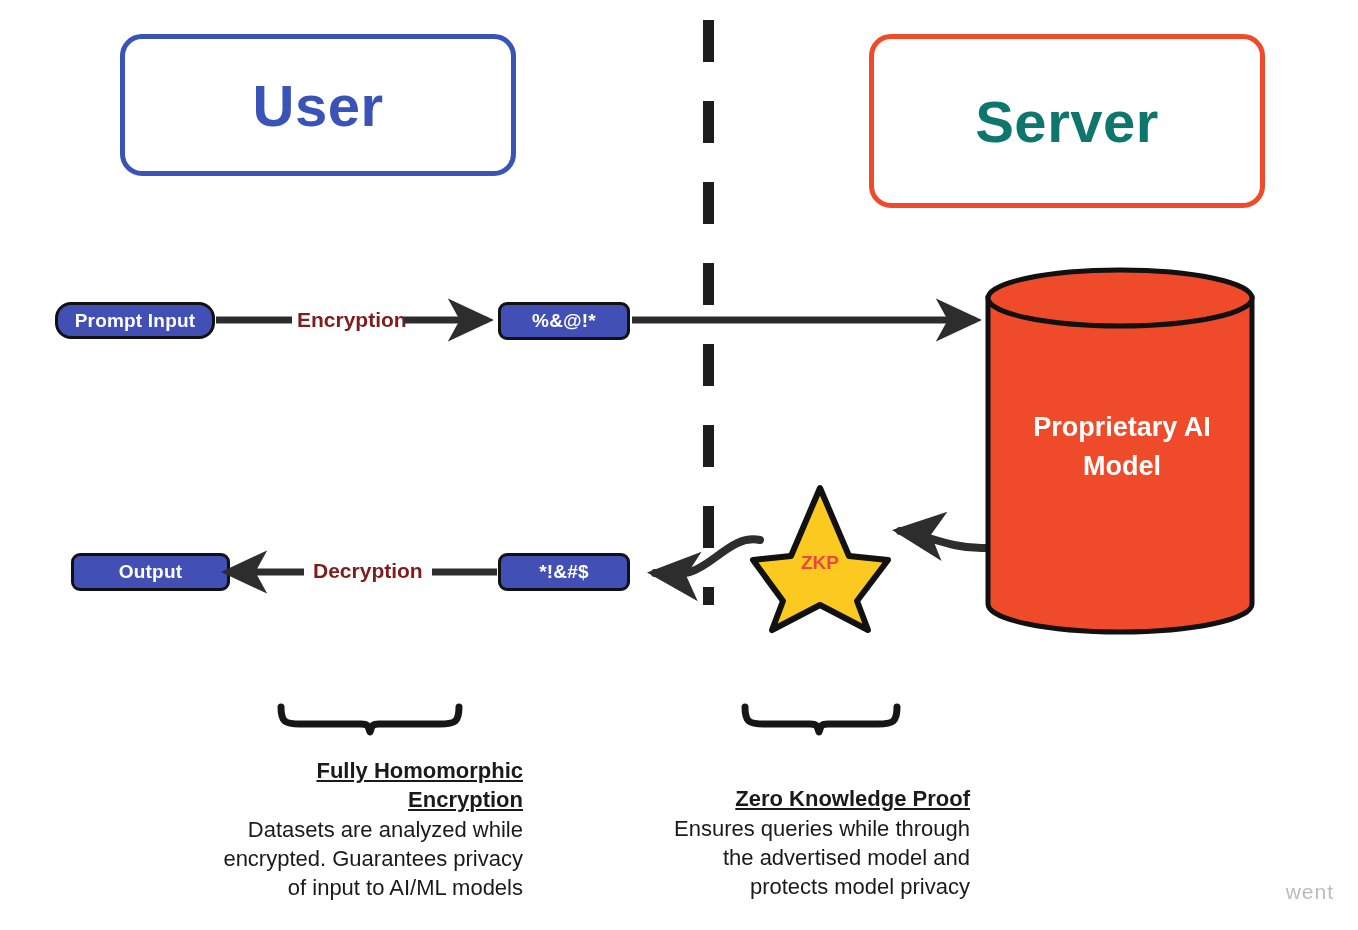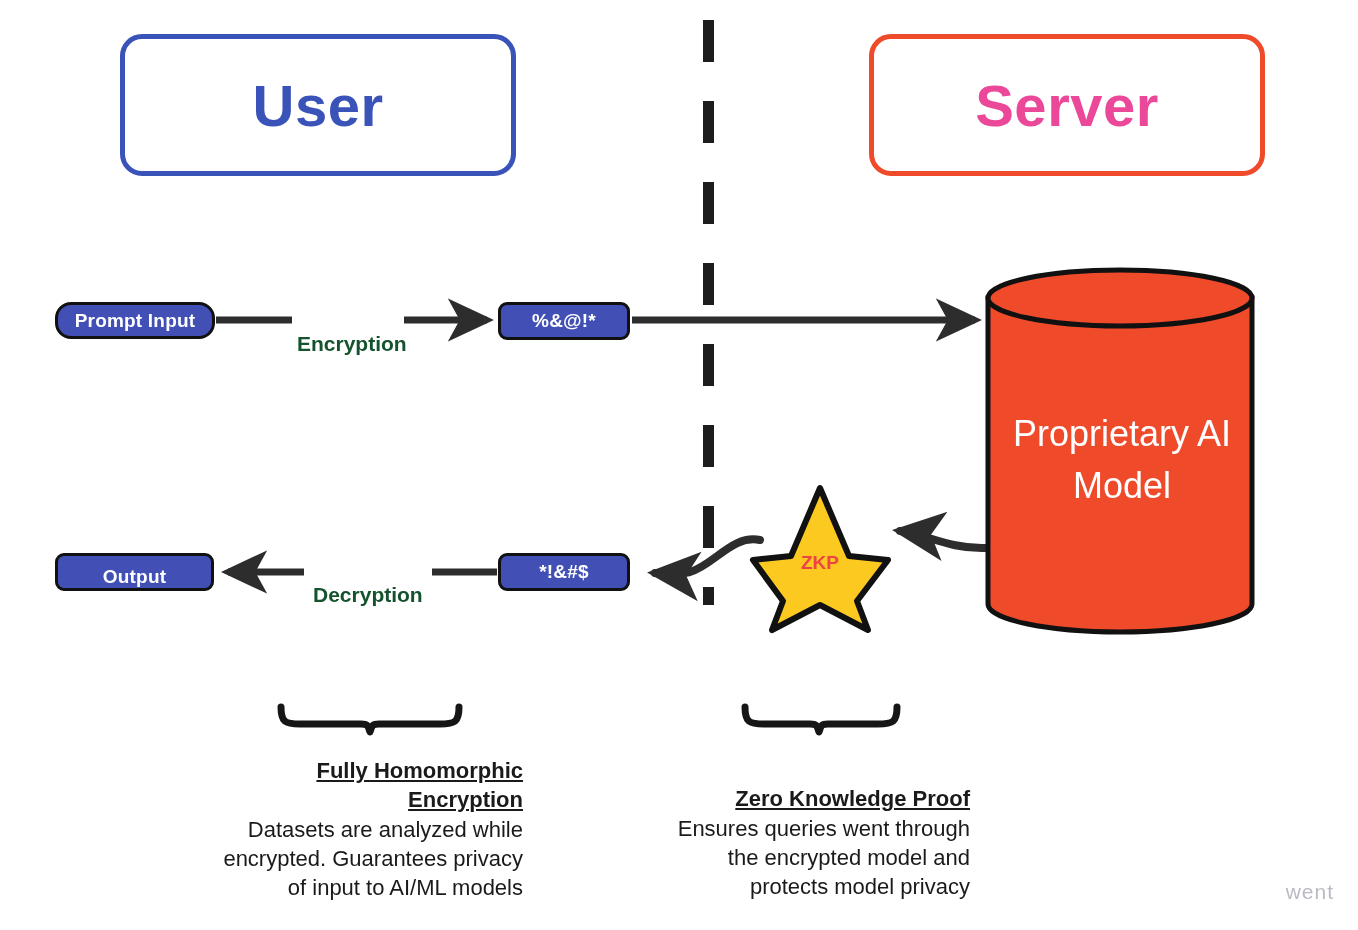--- a/index.html
+++ b/index.html
@@ -33,23 +33,23 @@
     font-weight: bold;
     letter-spacing: 0.5px;
   }
   #user-box {
     left: 120px; top: 34px; width: 396px; height: 142px;
     border: 5px solid #3a53b8;
     color: #3a53b8;
     font-size: 58px;
   }
   #server-box {
-    left: 869px; top: 34px; width: 396px; height: 142px;
+    left: 869px; top: 34px; width: 396px; height: 174px;
     border: 5px solid #ef4b2b;
-    color: #ec4899;
+    color: #0f766e;
     font-size: 58px;
   }
 
   
   #divider {
     position: absolute;
     left: 703px;
     top: 20px;
     width: 11px;
     height: 640px;
@@ -74,32 +74,31 @@
     align-items: center;
     justify-content: center;
     color: #ffffff;
     font-weight: bold;
     font-size: 19px;
     letter-spacing: 0.2px;
   }
   #prompt-input-box { left: 55px;  top: 302px; width: 160px; height: 37px; border-radius: 16px; }
   #cipher-in-box    { left: 498px; top: 302px; width: 132px; height: 38px; }
   #cipher-out-box   { left: 498px; top: 553px; width: 132px; height: 38px; }
-  #output-box       { left: 55px;  top: 553px; width: 159px; height: 38px; align-items: flex-end; }
+  #output-box       { left: 71px;  top: 553px; width: 159px; height: 38px; }
 
   
   .edge-label {
     position: absolute;
     font-size: 21px;
     font-weight: bold;
-    color: #14532d;
+    color: #7f1d1d;
     background: #ffffff;
     padding: 0 6px;
     white-space: nowrap;
-    margin-top: 24px;
   }
   #encryption-label { left: 291px; top: 308px; }
   #decryption-label { left: 307px; top: 559px; }
 
   
   .layer {
     position: absolute;
     left: 0; top: 0;
     width: 1358px; height: 930px;
     pointer-events: none;
@@ -108,22 +107,22 @@
   #shape-layer { z-index: 2; }
 
   
   #cylinder-label {
     position: absolute;
     left: 988px;
     top: 408px;
     width: 268px;
     text-align: center;
     color: #ffffff;
-    font-size: 36px;
-    font-weight: normal;
+    font-size: 27px;
+    font-weight: bold;
     line-height: 1.45;
     z-index: 3;
   }
 
   
   #zkp-label {
     position: absolute;
     left: 760px;
     top: 552px;
     width: 120px;
@@ -255,18 +254,18 @@
 
   <div id="zkp-label">ZKP</div>
 
   <div id="fhe-caption" class="caption">
     <span class="cap-title">Fully Homomorphic Encryption</span>
     <span class="cap-body">Datasets are analyzed while encrypted. Guarantees privacy of input to AI/ML models</span>
   </div>
 
   <div id="zkp-caption" class="caption">
     <span class="cap-title">Zero Knowledge Proof</span>
-    <span class="cap-body">Ensures queries went through the encrypted model and protects model privacy</span>
+    <span class="cap-body">Ensures queries while through the advertised model and protects model privacy</span>
   </div>
 
   <div id="watermark">went</div>
 
 </div>
 
 </body></html>

